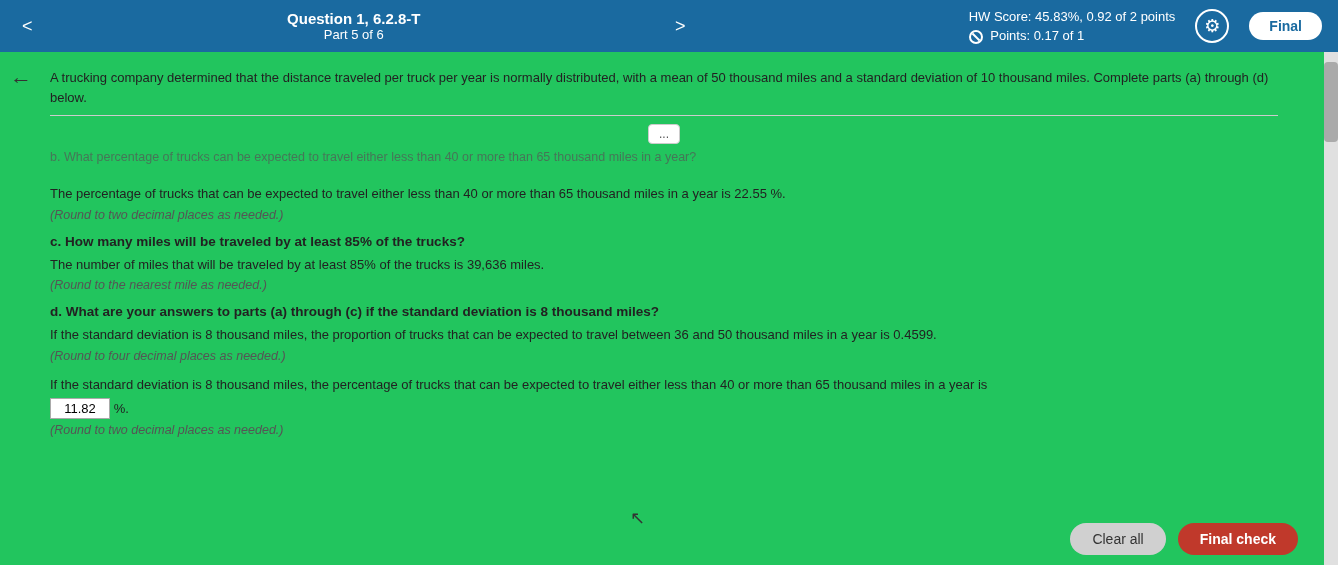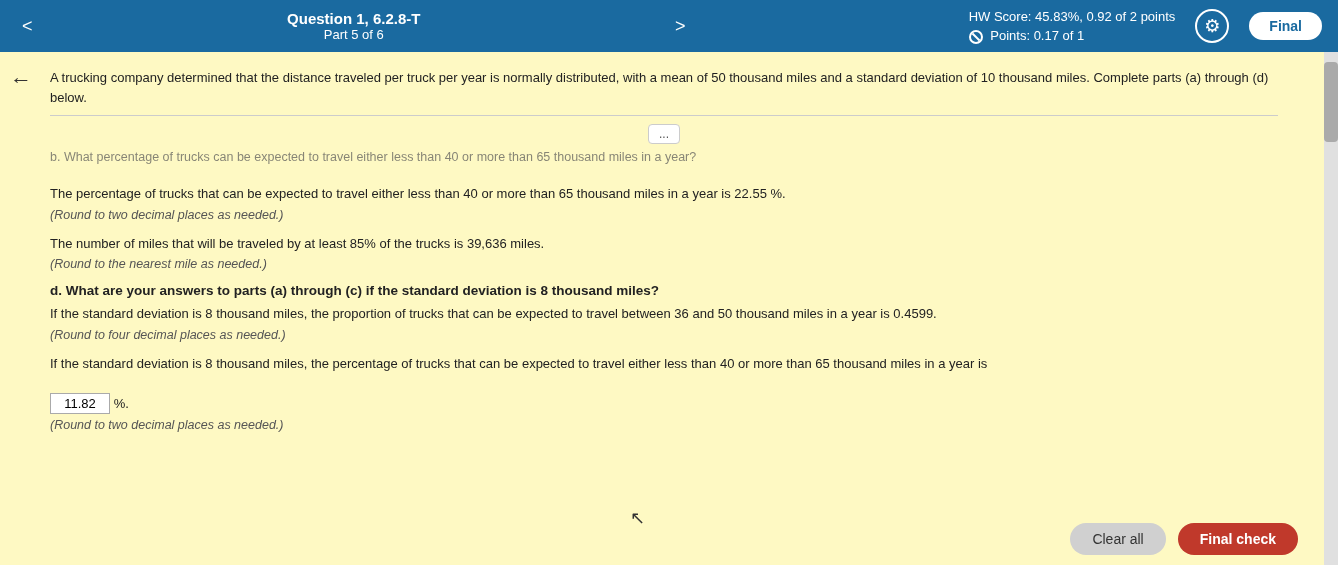--- a/index.html
+++ b/index.html
@@ -109,21 +109,21 @@
       font-size: 22px;
       cursor: pointer;
       color: #333;
       background: none;
       border: none;
       z-index: 10;
     }
 
     
     .main-content {
-      background: #fef9c3;
+      background: #22c55e;
       margin: 0;
       padding: 16px 60px 16px 50px;
       position: relative;
       min-height: 513px;
     }
 
     .question-intro {
       font-size: 13px;
       color: #222;
       line-height: 1.5;
@@ -183,21 +183,20 @@
       margin-bottom: 6px;
     }
 
     .inline-input {
       border: 1px solid #aaa;
       padding: 2px 5px;
       font-size: 13px;
       width: 60px;
       text-align: center;
       display: inline-block;
-      margin-top: 16px;
     }
 
     .scrollbar-container {
       position: absolute;
       right: 0;
       top: 52px;
       width: 14px;
       height: 513px;
       background: #e0e0e0;
     }
@@ -288,20 +287,21 @@
     <button class="ellipsis-btn">...</button>
   </div>
 
   <p class="part-b-blurred">b. What percentage of trucks can be expected to travel either less than 40 or more than 65 thousand miles in a year?</p>
 
   <p class="answer-line">
     <span>The percentage of trucks that can be expected to travel either less than 40 or more than 65 thousand miles in a year is 22.55 %.</span>
   </p>
   <p class="round-note">(Round to two decimal places as needed.)</p>
 
+  <p class="part-label">c. How many miles will be traveled by at least 85% of the trucks?</p>
 
   <p class="answer-line">
     <span>The number of miles that will be traveled by at least 85% of the trucks is 39,636 miles.</span>
   </p>
   <p class="round-note">(Round to the nearest mile as needed.)</p>
 
   <p class="part-label">d. What are your answers to parts (a) through (c) if the standard deviation is 8 thousand miles?</p>
 
   <p class="answer-line">If the standard deviation is 8 thousand miles, the proportion of trucks that can be expected to travel between 36 and 50 thousand miles in a year is 0.4599.</p>
   <p class="round-note">(Round to four decimal places as needed.)</p>

